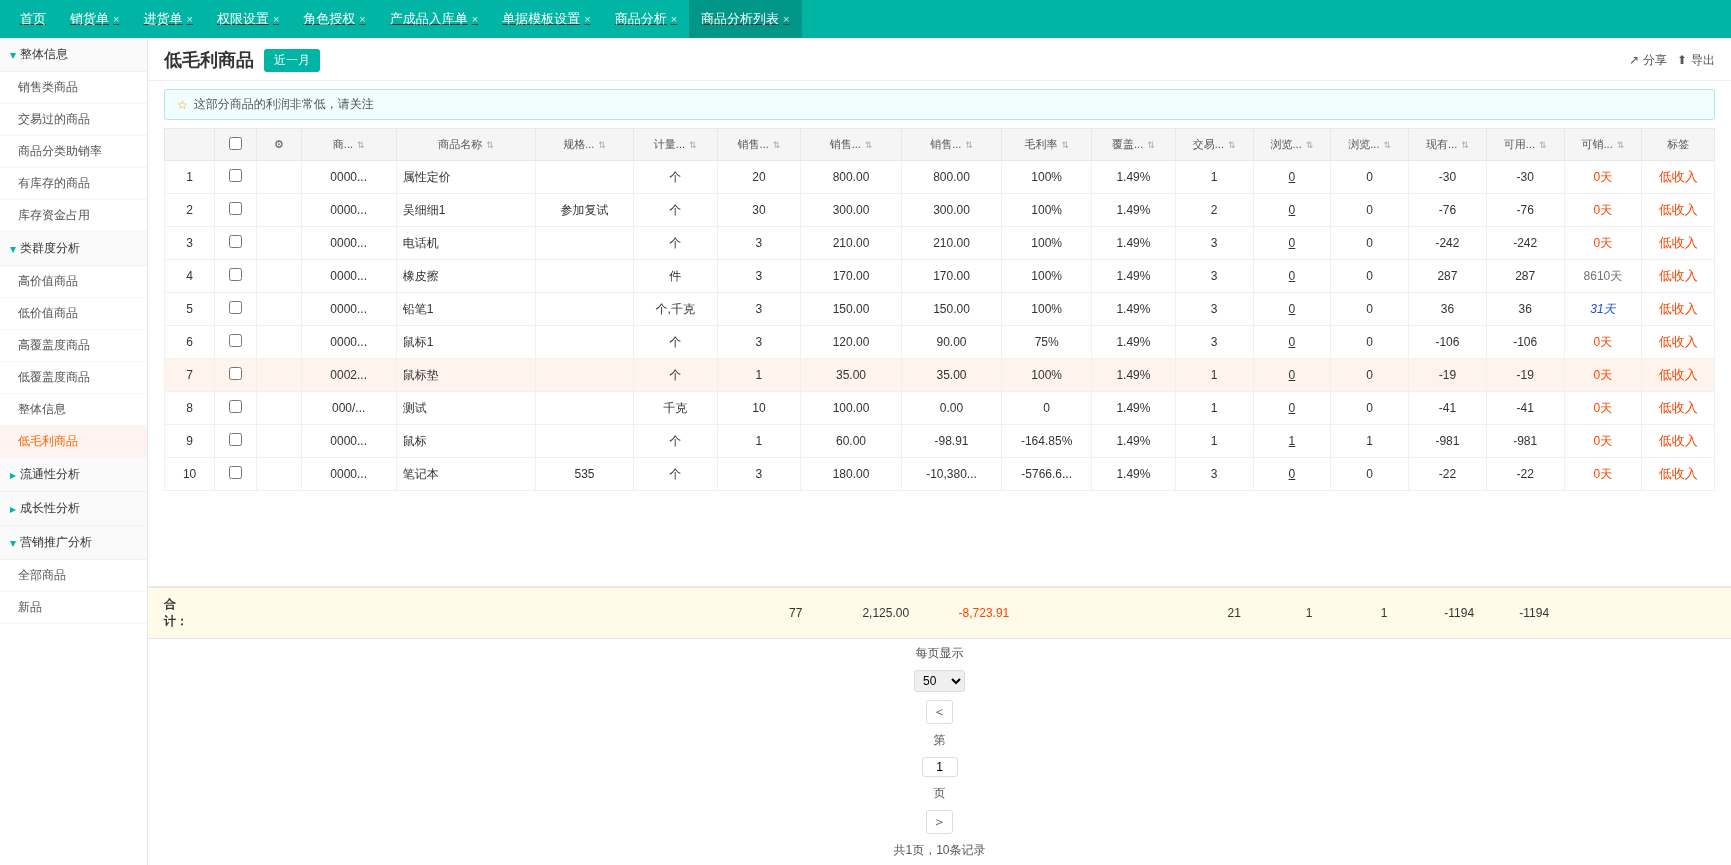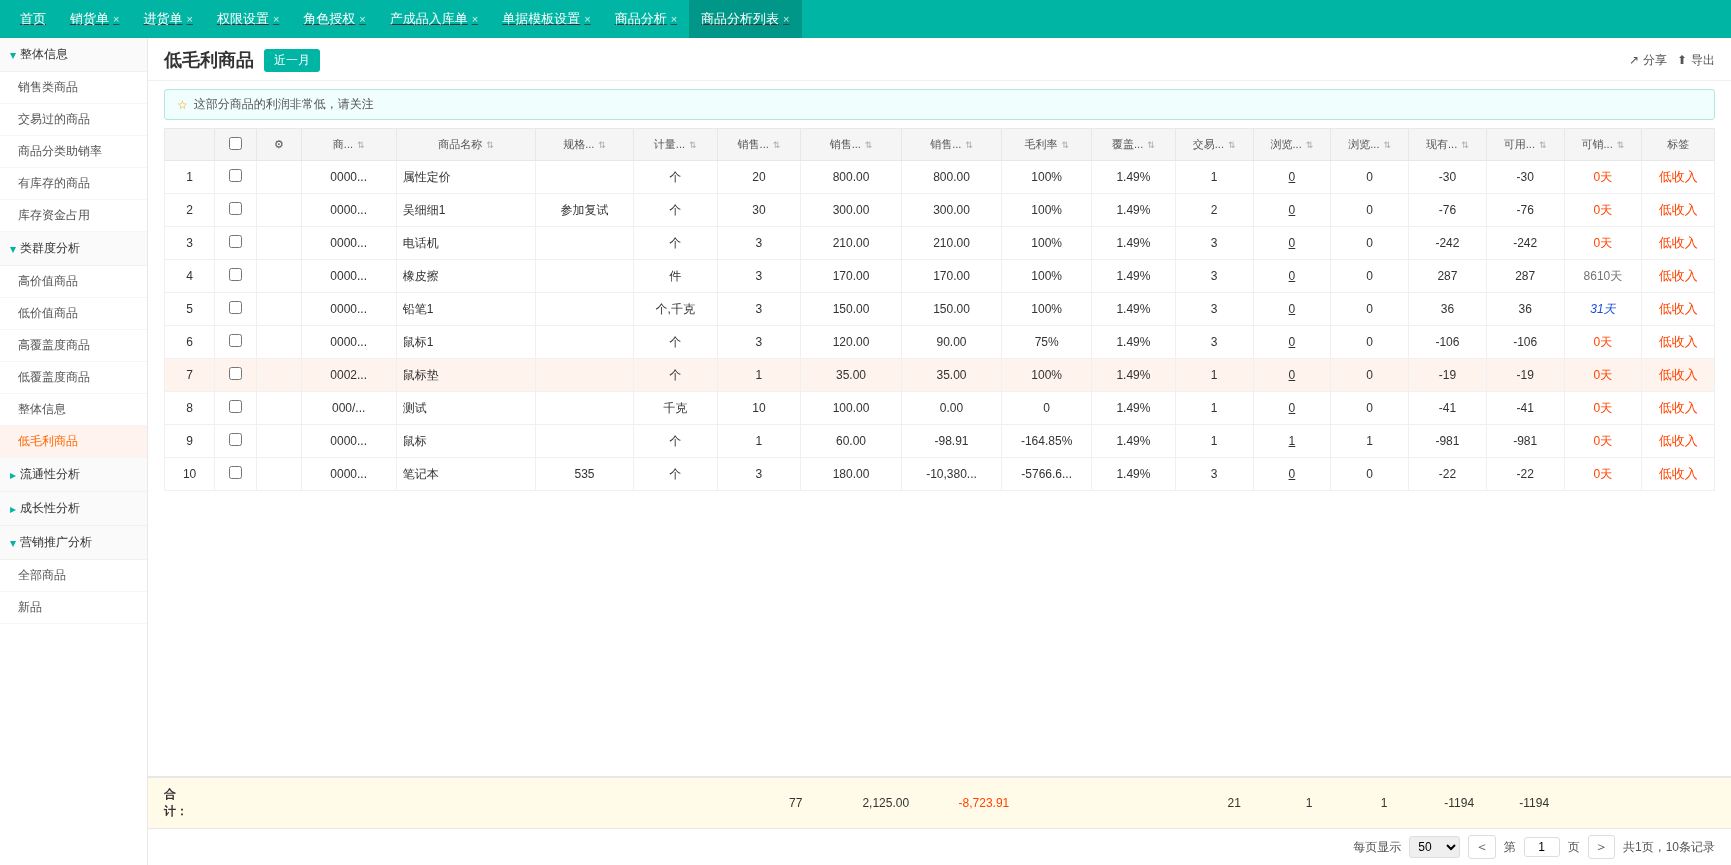--- a/index.html
+++ b/index.html
@@ -200,20 +200,21 @@
     .bottom-bar {
       background: #fff;
       border-top: 1px solid #e8e8e8;
       padding: 6px 16px;
       display: flex;
       align-items: center;
       justify-content: flex-end;
       gap: 8px;
       font-size: 12px;
       color: #555;
+      flex-direction: column;
     }
     .page-size-select {
       border: 1px solid #ddd;
       border-radius: 3px;
       padding: 2px 4px;
       font-size: 12px;
     }
     .page-nav-btn {
       border: 1px solid #ddd;
       background: #fff;

